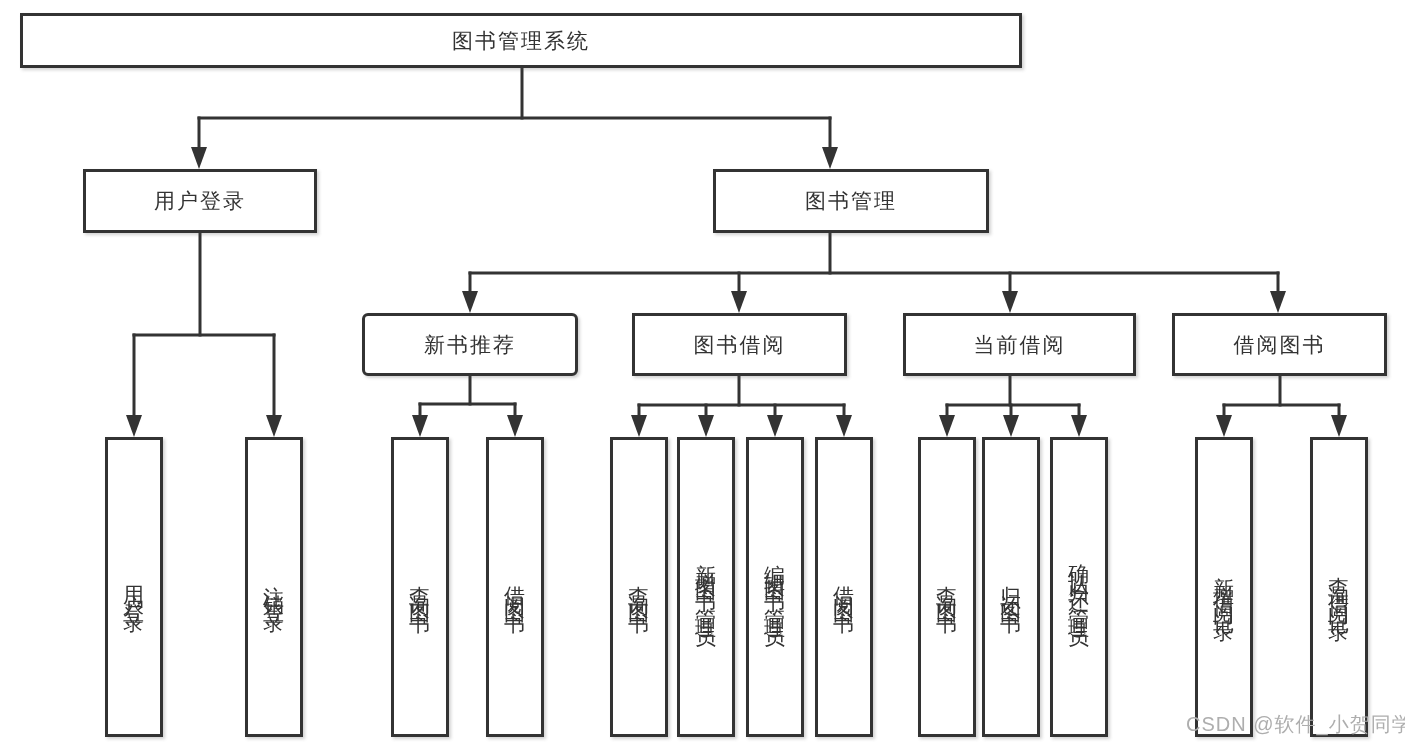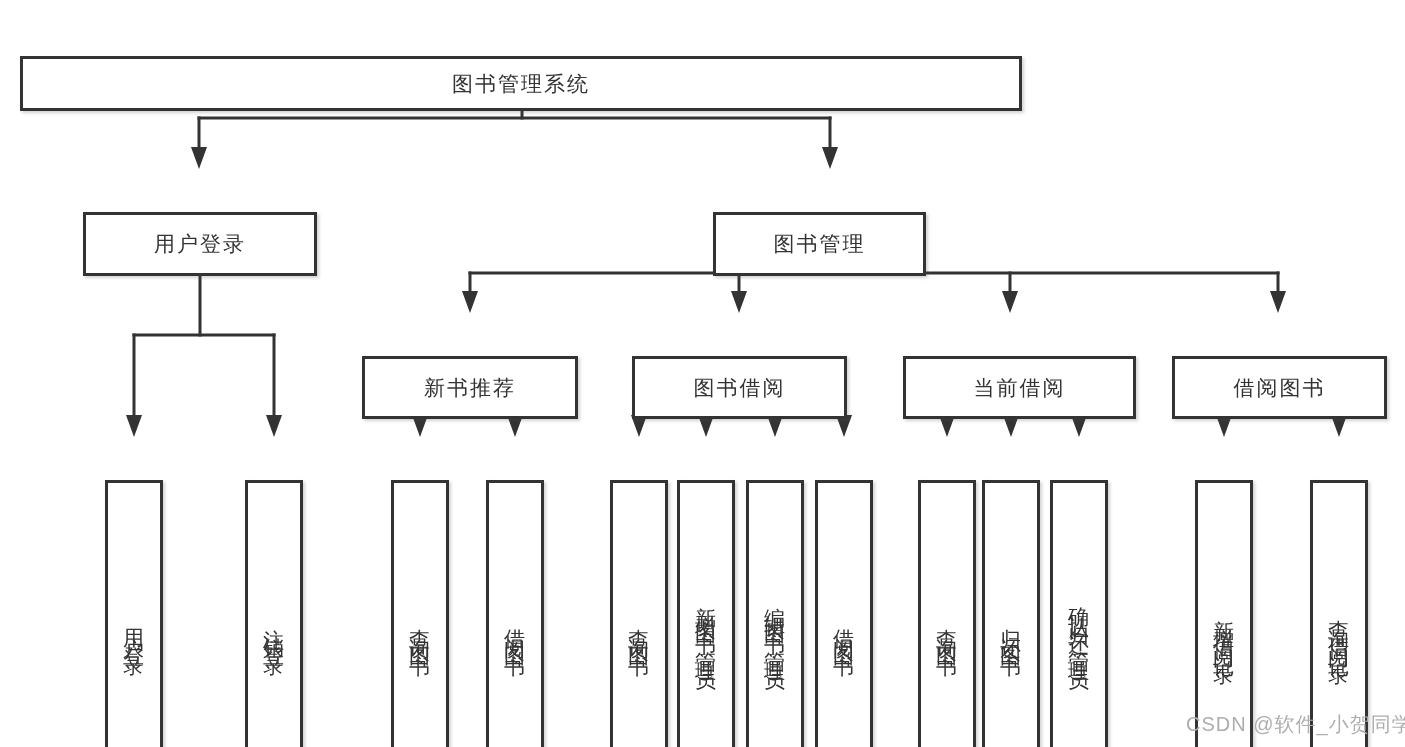--- a/index.html
+++ b/index.html
@@ -27,21 +27,20 @@
     position: absolute;
     box-sizing: border-box;
     border: 3px solid #333333;
     background: #ffffff;
     color: #333333;
     display: flex;
     align-items: center;
     justify-content: center;
     z-index: 2;
     box-shadow: 2px 2px 3px rgba(80,80,80,0.25);
-    margin-top: 43px;
   }
   .hnode {
     font-size: 21px;
     letter-spacing: 2px;
     white-space: nowrap;
   }
   .root {
     left: 20px; top: 13px; width: 1002px; height: 55px;
   }
   .lvl2 { top: 169px; height: 64px; }
@@ -150,23 +149,23 @@
       <line x1="1224" y1="405" x2="1224" y2="416"></line>
       <polygon points="1216,415 1232,415 1224,437"></polygon>
       <line x1="1339" y1="405" x2="1339" y2="416"></line>
       <polygon points="1331,415 1347,415 1339,437"></polygon>
     </g>
   </svg>
 
   <div class="box hnode root">图书管理系统</div>
 
   <div class="box hnode lvl2" style="left:83px; width:234px;">用户登录</div>
-  <div class="box hnode lvl2" style="left:713px; width:213px;text-align:center;">图书管理</div>
-
-  <div class="box hnode lvl3" style="left:362px; width:216px;">新书推荐</div>
+  <div class="box hnode lvl2" style="left:713px; width:276px;text-align:center;">图书管理</div>
+
+  <div class="box hnode lvl3" style="left:362px; width:216px;border-radius:6px;">新书推荐</div>
   <div class="box hnode lvl3" style="left:632px; width:215px;">图书借阅</div>
   <div class="box hnode lvl3" style="left:903px; width:233px;">当前借阅</div>
   <div class="box hnode lvl3" style="left:1172px; width:215px;">借阅图书</div>
 
   <div class="box leaf" style="left:105px;">
     <span>用户登录</span>
   </div>
   <div class="box leaf" style="left:245px;">
     <span>注销登录</span>
   </div>

